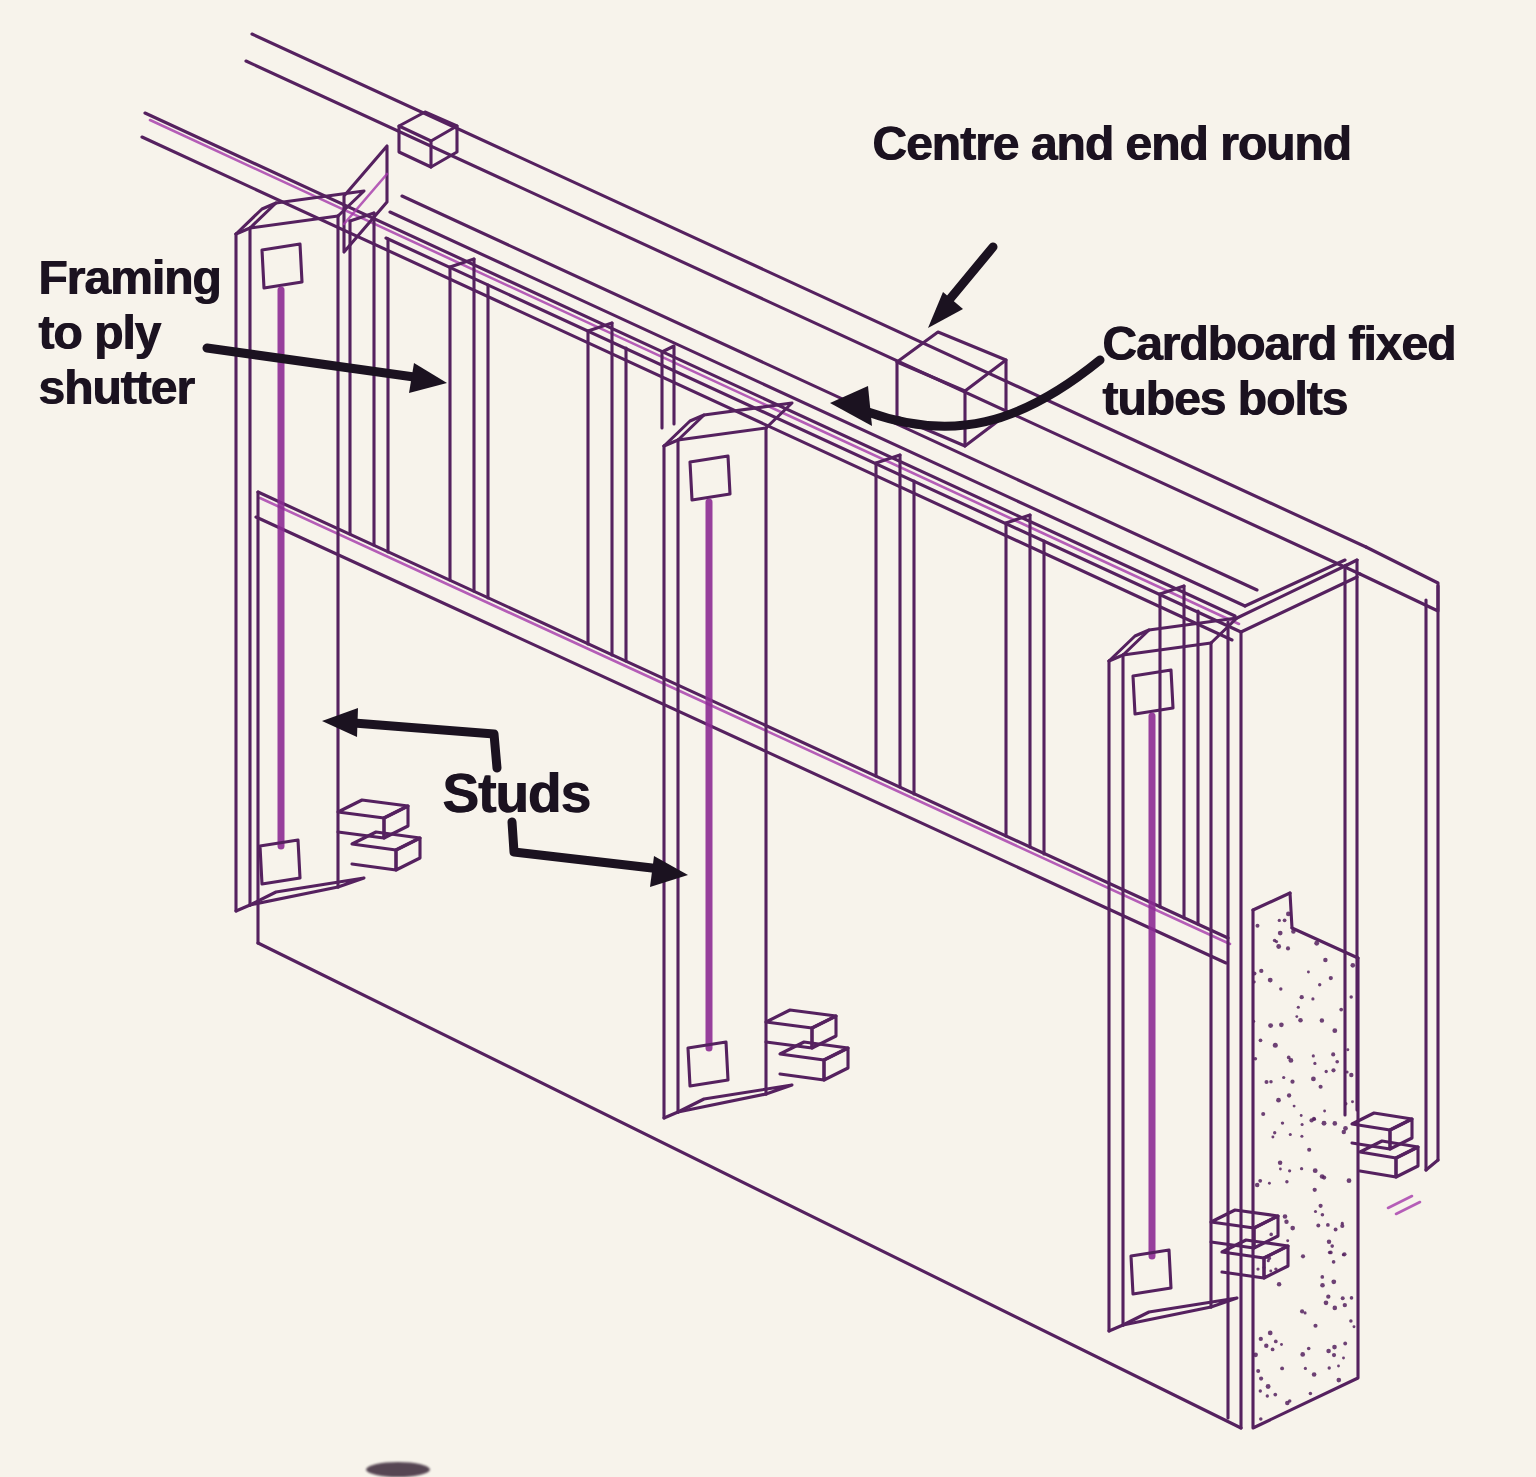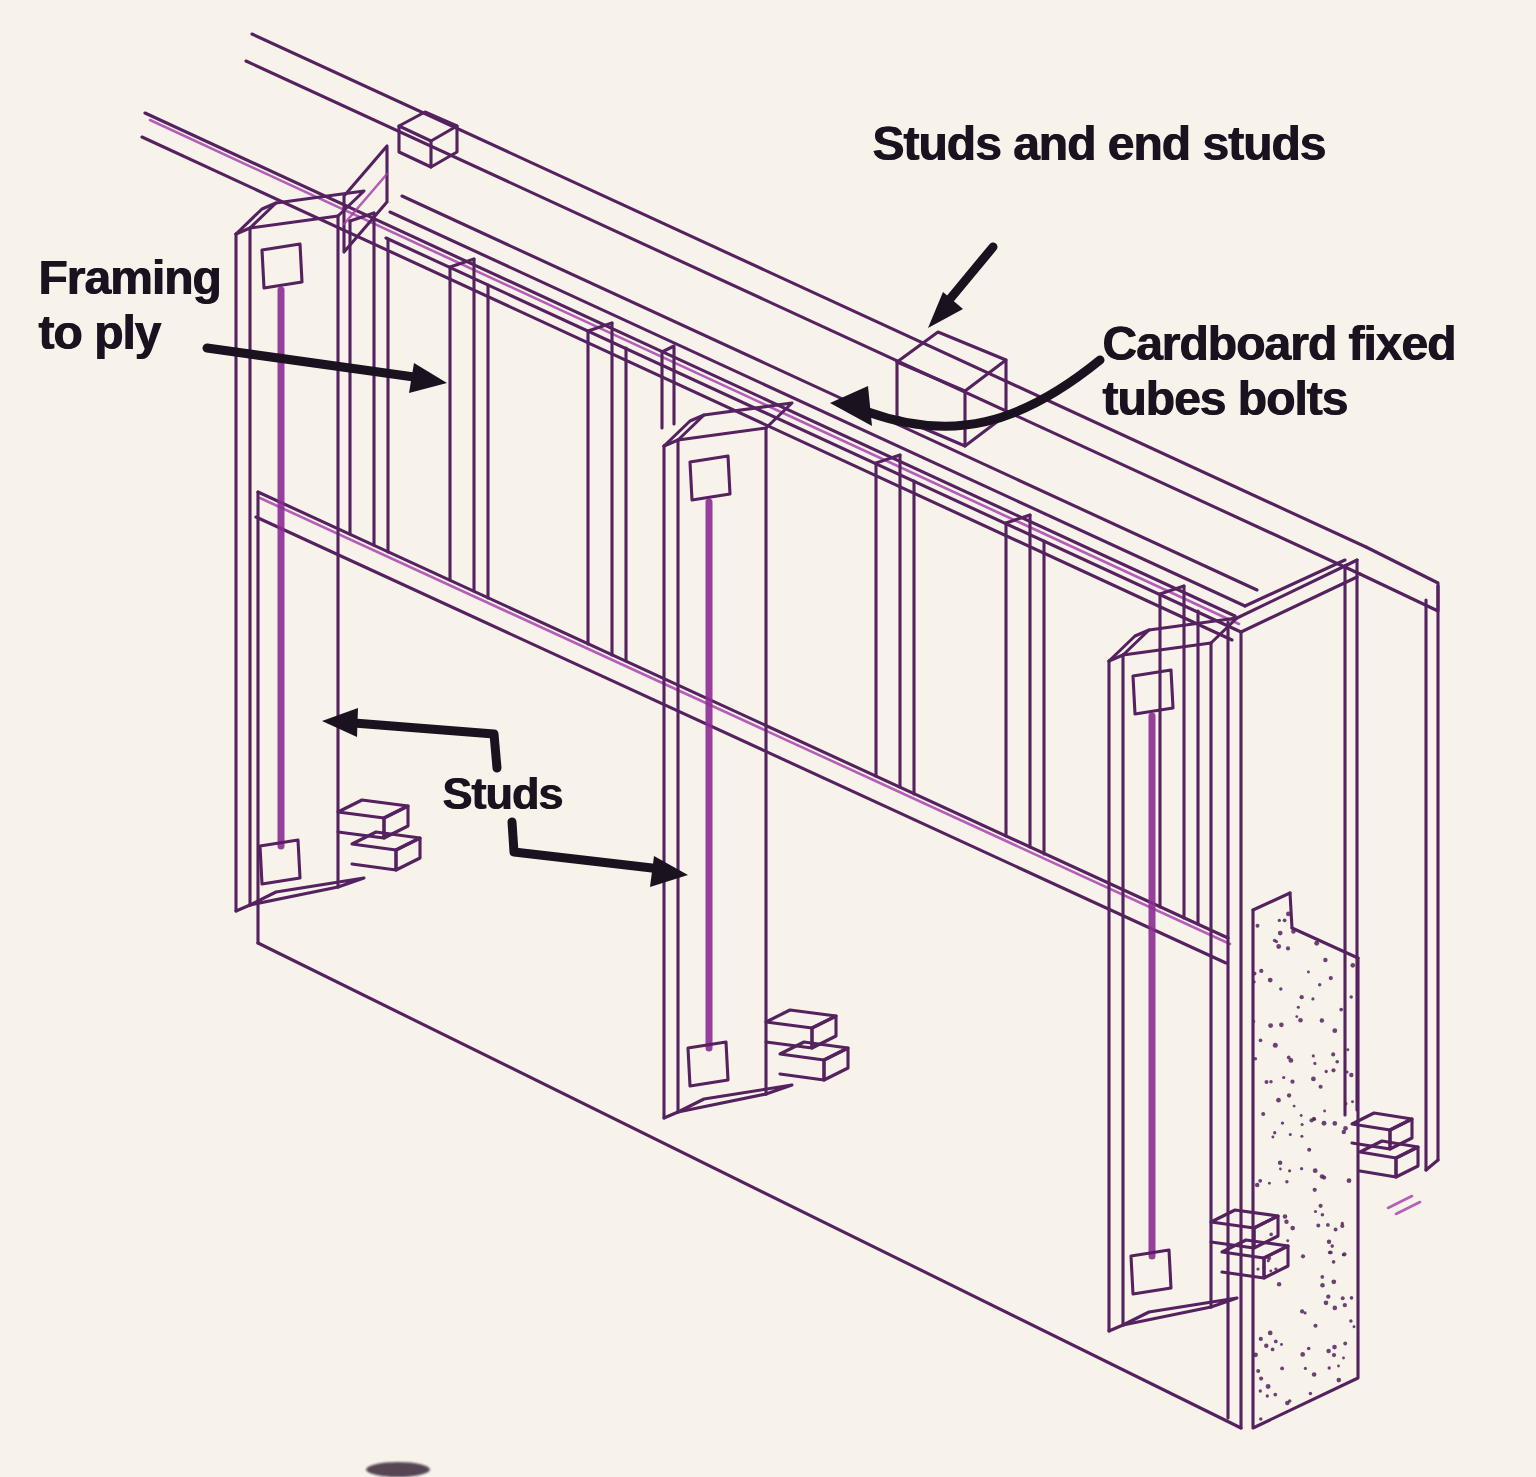--- a/index.html
+++ b/index.html
@@ -22,21 +22,21 @@
     position:absolute;
     color:var(--blk,#1b1220);
     font-weight:bold;
     font-size:48px;
     line-height:55px;
     letter-spacing:-1px;
     white-space:nowrap;
     text-shadow:1px 0 0 currentColor;
   }
   .label div{white-space:nowrap;}
-  #label-studs{font-size:45px;}
+  #label-studs{font-size:55px;}
   .smudge{position:absolute;left:366px;top:1462px;width:64px;height:15px;
     background:#2e1b2e;border-radius:50%;opacity:.8;filter:blur(1px);}
 </style>
 </head>
 <body>
 
 <div id="stage" style="--bg: #f7f3eb; --ink: #55215f; --mag: #a437aa; --bolt: #8c2b94; --blk: #1b1220;">
 
   <svg id="drawing" width="1536" height="1477" viewBox="0 0 1536 1477">
 
@@ -407,24 +407,25 @@
     </g>
     <g>
       <path class="blk" d="M512 822 L514 852 L652 868"></path>
       <polygon class="blkfill" points="688,875 650,887 654,856"></polygon>
     </g>
   </svg>
 
   <div class="label" id="label-framing" style="left:6px;top:250px;margin-left:32px;">
     <div>Framing</div>
     <div>to ply</div>
+    <div>shutter</div>
   </div>
 
   <div class="label" id="label-centre-studs" style="left:872px;top:116px;">
-    <div>Studs and end studs</div>
+    <div>Centre and end round</div>
   </div>
 
   <div class="label" id="label-cardboard" style="left:1102px;top:316px;">
     <div>Cardboard fixed</div>
     <div>tubes bolts</div>
   </div>
 
   <div class="label" id="label-studs" style="left:442px;top:766px;">
     <div>Studs</div>
   </div>

